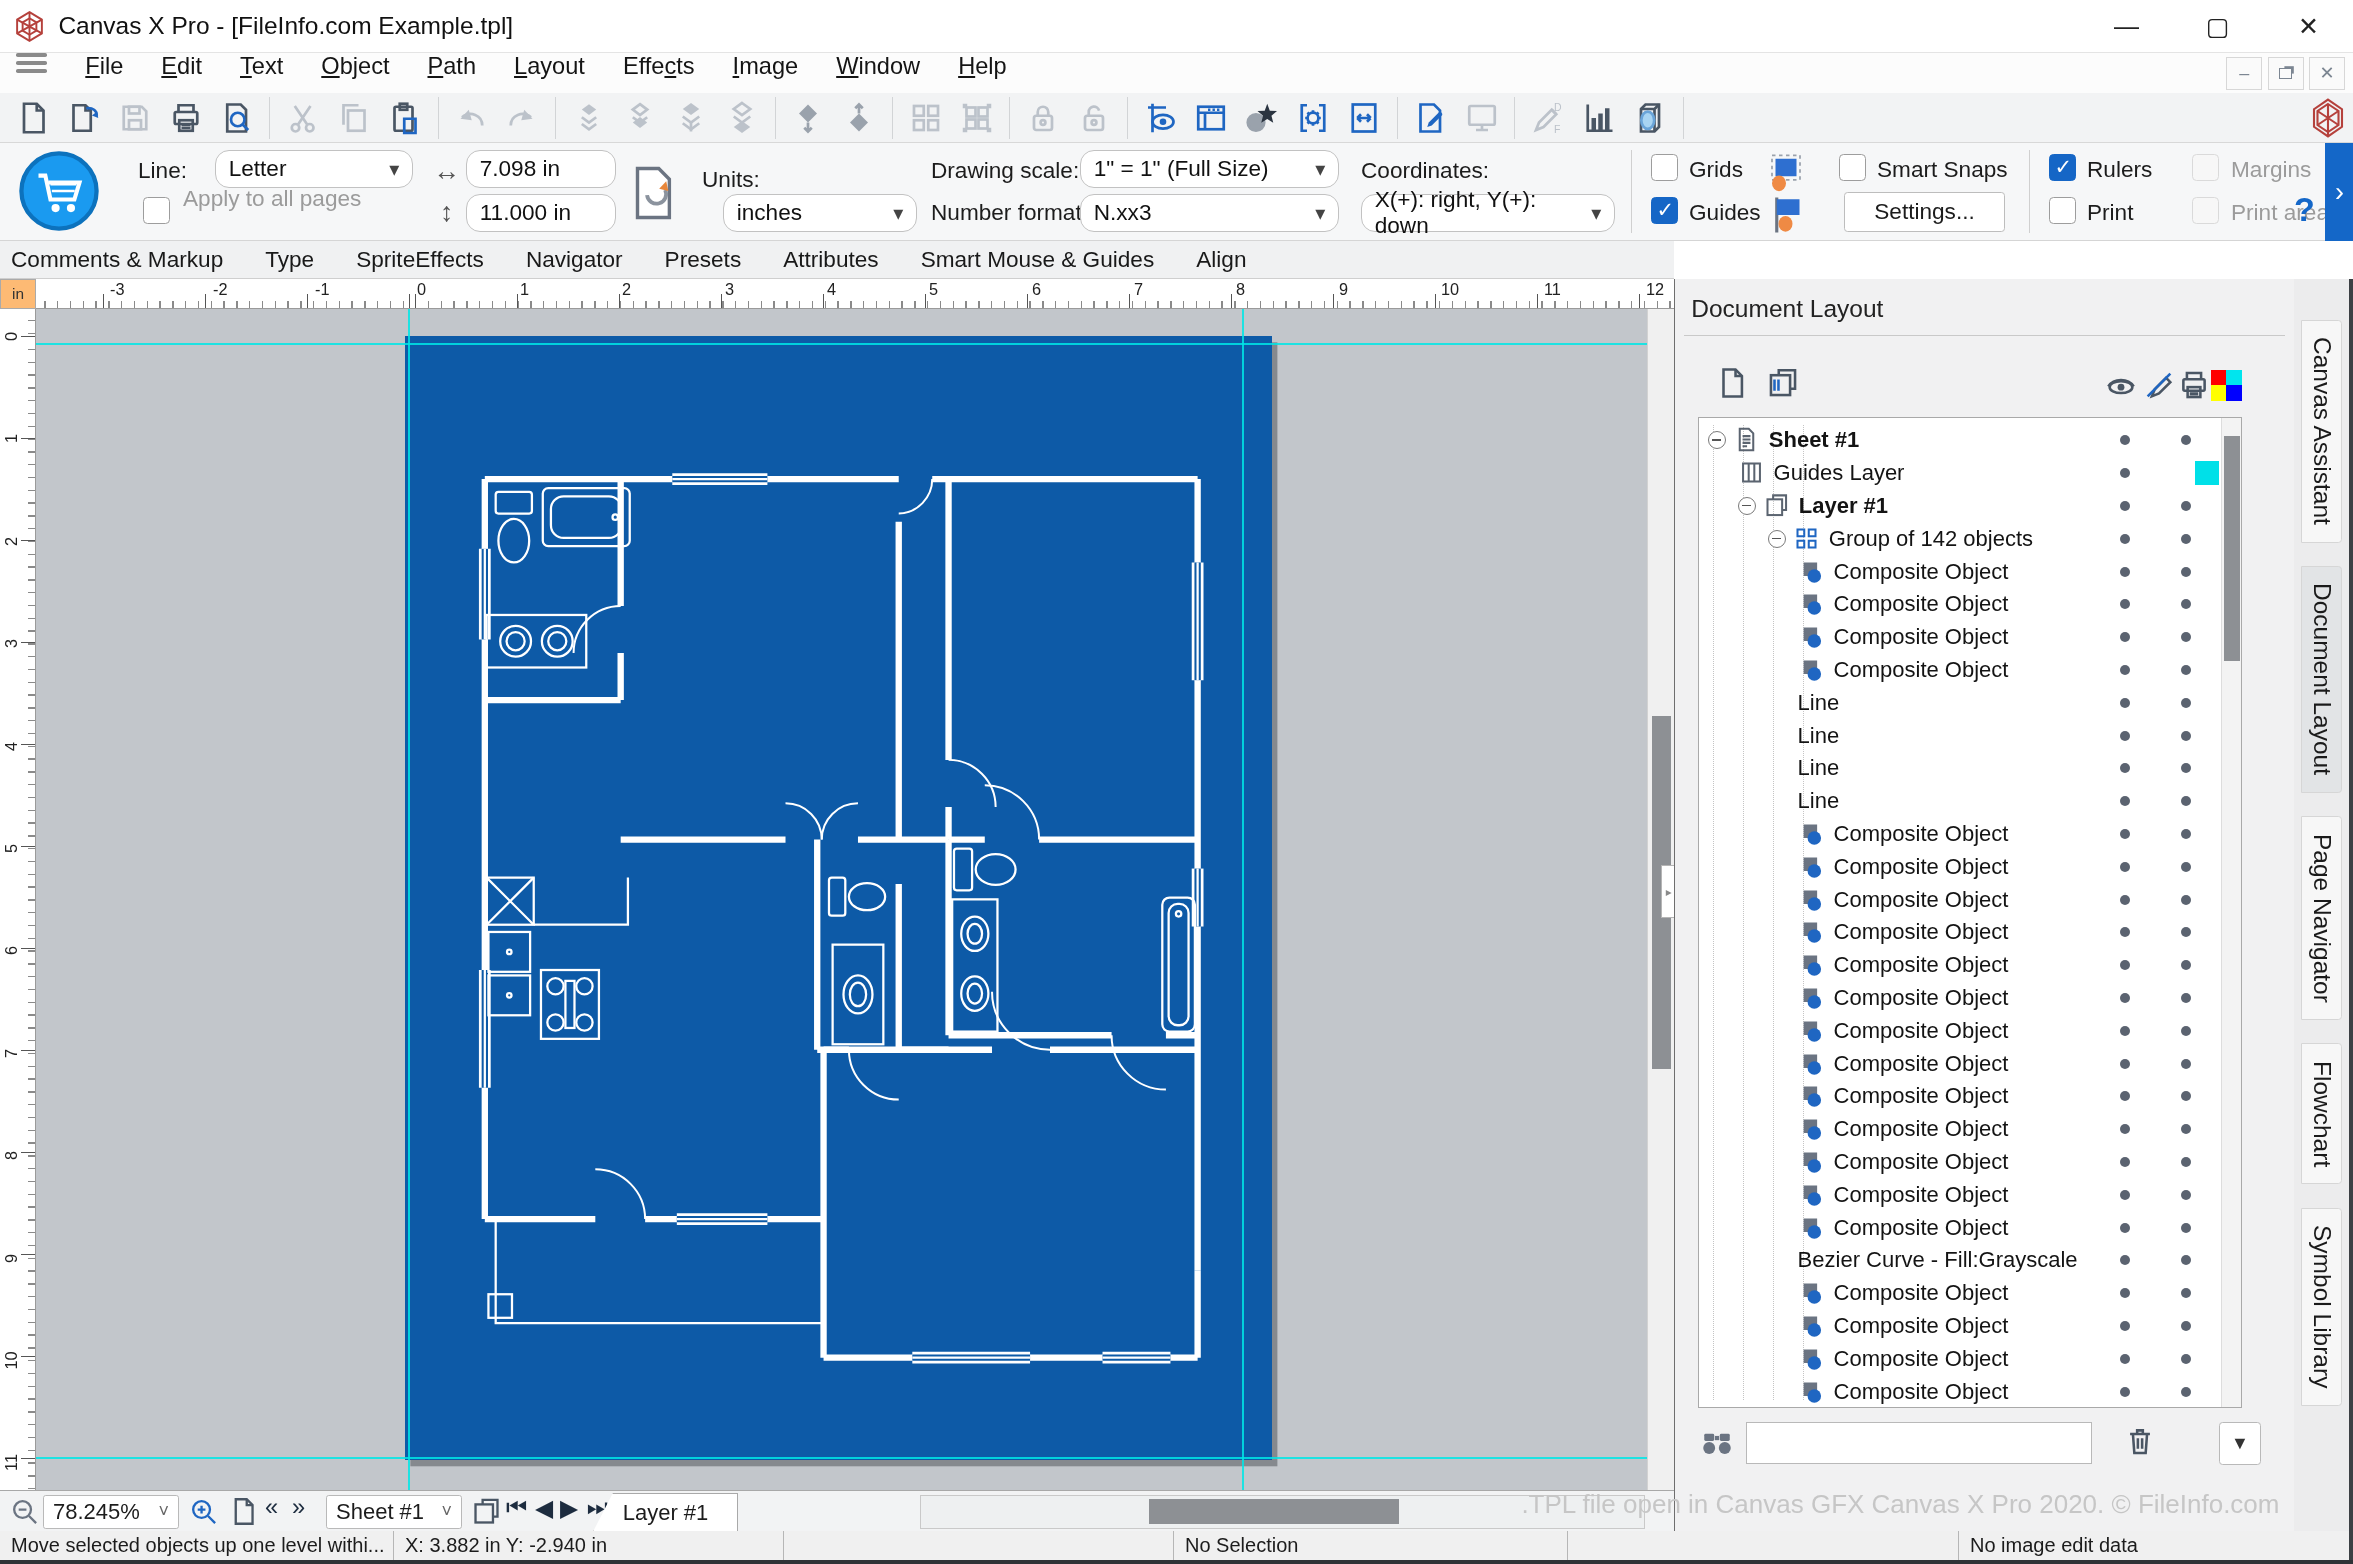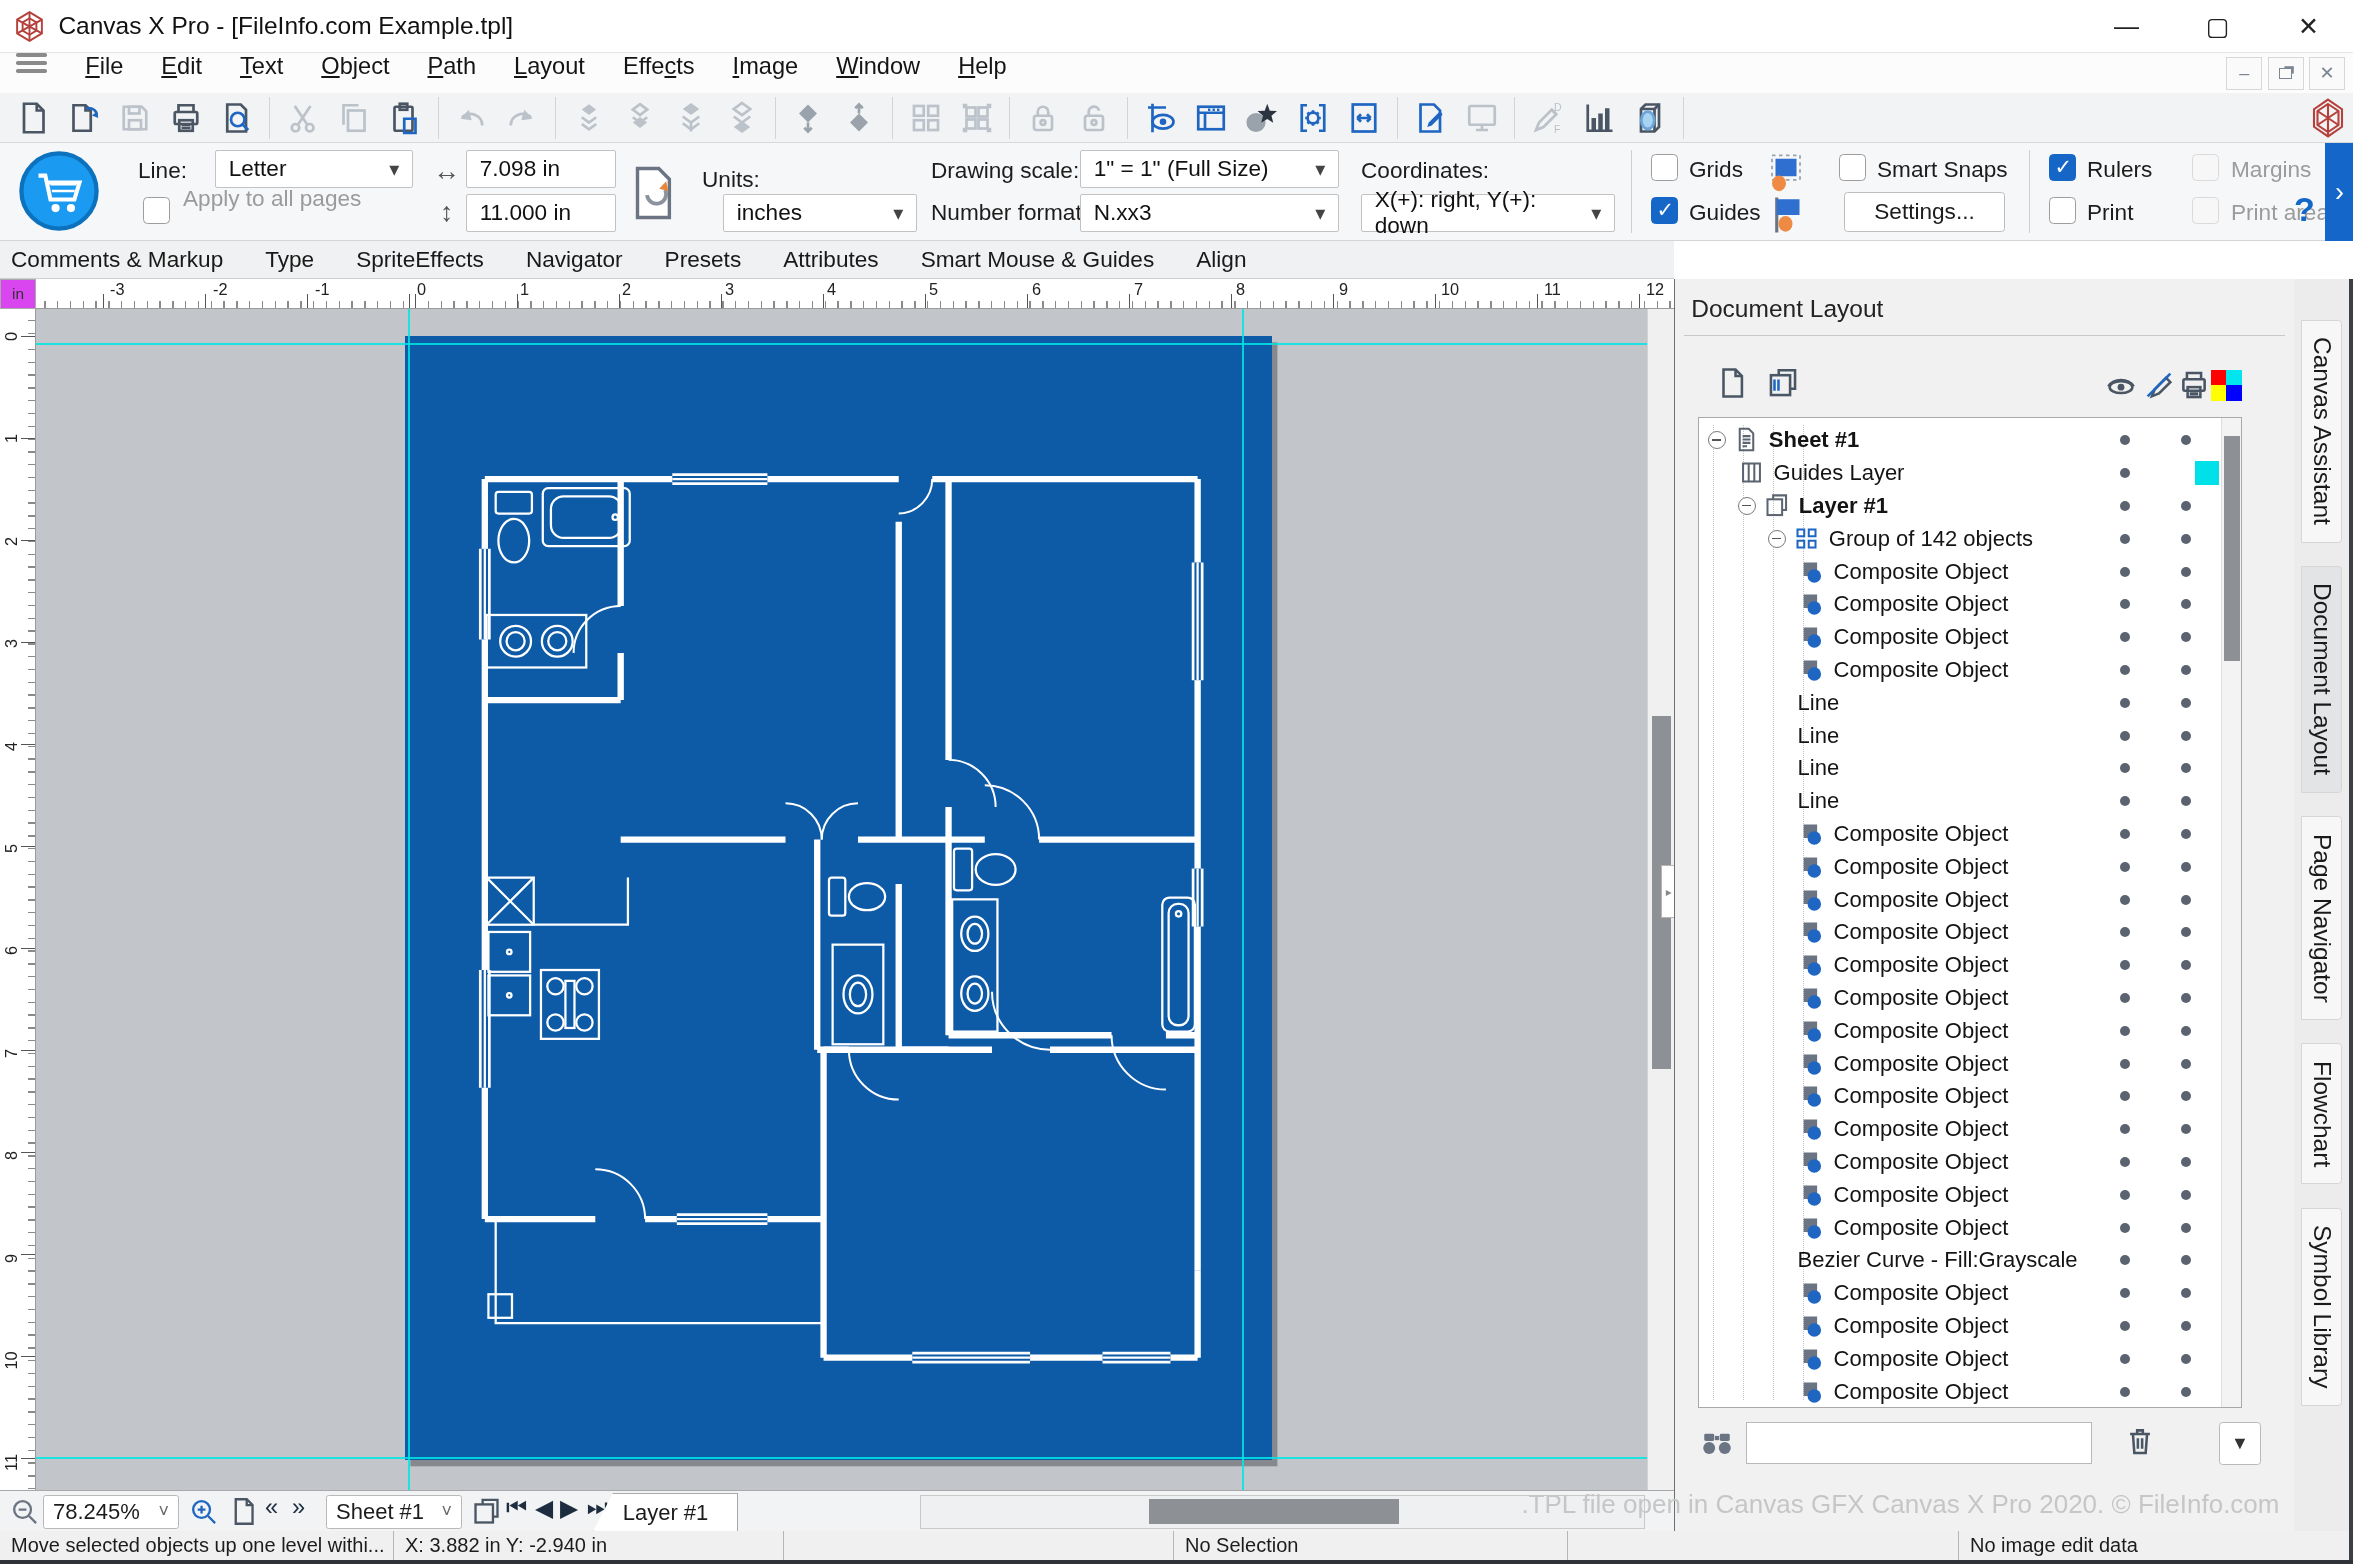--- a/index.html
+++ b/index.html
@@ -33,38 +33,38 @@
   svg .fill { fill:currentColor; stroke:none; }
   svg .acc { stroke:#1f66c2; } svg .accf { fill:#1f66c2; stroke:none; }
   svg .gf { fill:#6b7482; stroke:none; } svg .g { stroke:#9aa2ac; }
   svg .dk { fill:#2b3440; stroke:none; }
   svg .lens { fill:#a8d4f2; stroke:#6aa4d8; }
 
   
   #propbar { position:absolute; left:0; top:143px; width:2354px; height:98px; background:#f6f7f8; border-bottom:0.9px solid #d5d5d5; }
   .plabel { position:absolute; font-size:22.6px; color:#1c1c1c; }
   .plabel.dis { color:#9b9b9b; }
-  .pfield { position:absolute; height:38px; background:#fff; border:0.9px solid #c2c2c2; border-radius:2px; font-size:22.6px; display:flex; align-items:center; padding:0 12.7px; color:#111; }
+  .pfield { position:absolute; height:38px; background:#fff; border:0.9px solid #c2c2c2; border-radius:14px; font-size:22.6px; display:flex; align-items:center; padding:0 12.7px; color:#111; }
   .pselect::after { content:"▾"; margin-left:auto; color:#444; font-size:20px; }
   .cb { position:absolute; width:27px; height:27px; border:1.8px solid #9d9d9d; border-radius:4.5px; background:#fff; }
   .cb.checked { background:#1566c6; border-color:#1566c6; }
   .cb.checked::after { content:"✓"; color:#fff; font-size:21px; position:absolute; left:4.5px; top:0px; }
   .cb.disabled { border-color:#dadada; background:#f7f7f7; }
   .vsep { position:absolute; width:0.9px; background:#d0d0d0; top:7.2px; height:83px; }
   #settings-btn { position:absolute; background:#fff; border:0.9px solid #bdbdbd; border-radius:3.6px; font-size:22.6px; display:flex; align-items:center; justify-content:center; }
   #prop-chevron { position:absolute; right:0; top:0; width:29px; height:98px; background:#1467c8; color:#fff; font-size:27px; display:flex; align-items:center; justify-content:center; }
   #help-q { position:absolute; color:#1467c8; font-size:34px; font-weight:bold; }
   .mini-icon { position:absolute; }
 
   
   #tabbar { position:absolute; left:0; top:241px; width:1674px; height:38px; background:#f0f1f2; border-bottom:0.9px solid #cfcfcf; display:flex; align-items:center; gap:42px; padding-left:11px; }
   .doc-tab { font-size:22.6px; color:#191919; white-space:nowrap; }
 
   
-  #ruler-corner { position:absolute; left:0; top:279px; width:36px; height:30px; background:#d946ef; border:0.9px solid #aaa; font-size:15.4px; display:flex; align-items:center; justify-content:center; color:#333; }
+  #ruler-corner { position:absolute; left:0; top:279px; width:36px; height:30px; background:#fdba74; border:0.9px solid #aaa; font-size:15.4px; display:flex; align-items:center; justify-content:center; color:#333; }
   #hruler { position:absolute; left:36px; top:279px; width:1638px; height:30px; background:#fff; border-bottom:0.9px solid #9a9a9a; overflow:hidden; }
   #hruler .minor { position:absolute; bottom:0; left:0; right:0; height:7.2px; background:repeating-linear-gradient(90deg,#8a8a8a 0 1.4px,transparent 1.4px 12.8px); background-position-x:379px; }
   #hruler .major { position:absolute; bottom:0; left:0; right:0; height:14.5px; background:repeating-linear-gradient(90deg,#555 0 1.4px,transparent 1.4px 102px); background-position-x:379px; }
   .hnum { position:absolute; top:0.9px; font-size:16.3px; color:#222; }
   #vruler { position:absolute; left:0; top:309px; width:36px; height:1181px; background:#fff; border-right:0.9px solid #9a9a9a; overflow:hidden; }
   #vruler .minor { position:absolute; right:0; top:0; bottom:0; width:7.2px; background:repeating-linear-gradient(180deg,#8a8a8a 0 1.4px,transparent 1.4px 12.8px); background-position-y:27px; }
   #vruler .major { position:absolute; right:0; top:0; bottom:0; width:14.5px; background:repeating-linear-gradient(180deg,#555 0 1.4px,transparent 1.4px 102px); background-position-y:27px; }
   .vnum { position:absolute; left:1.8px; font-size:16.3px; color:#222; transform:rotate(-90deg); transform-origin:center; width:18px; text-align:center; }
 
   

